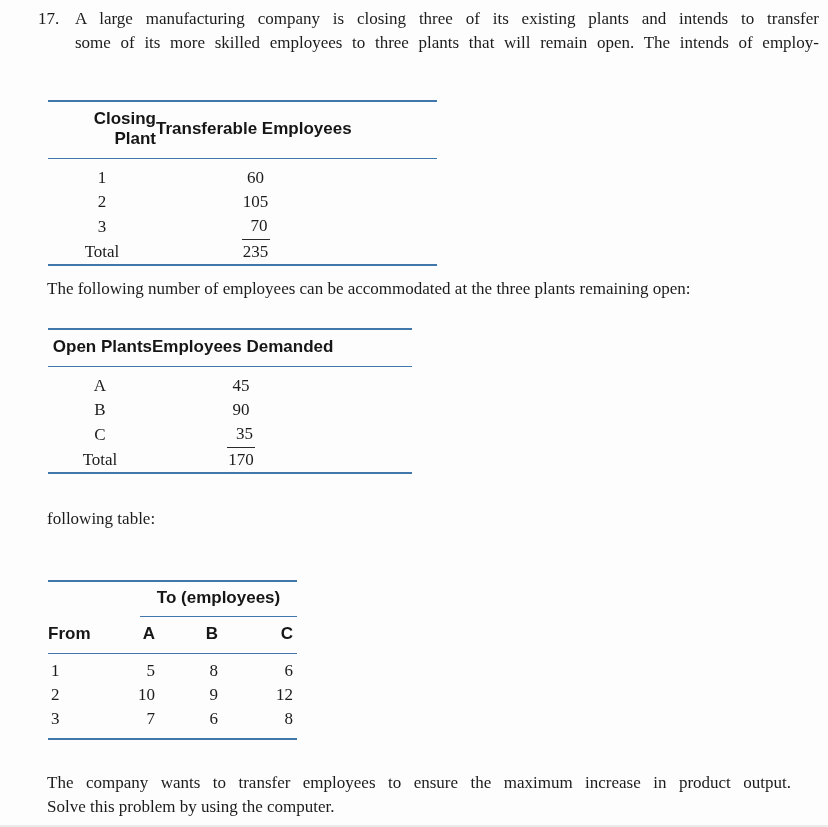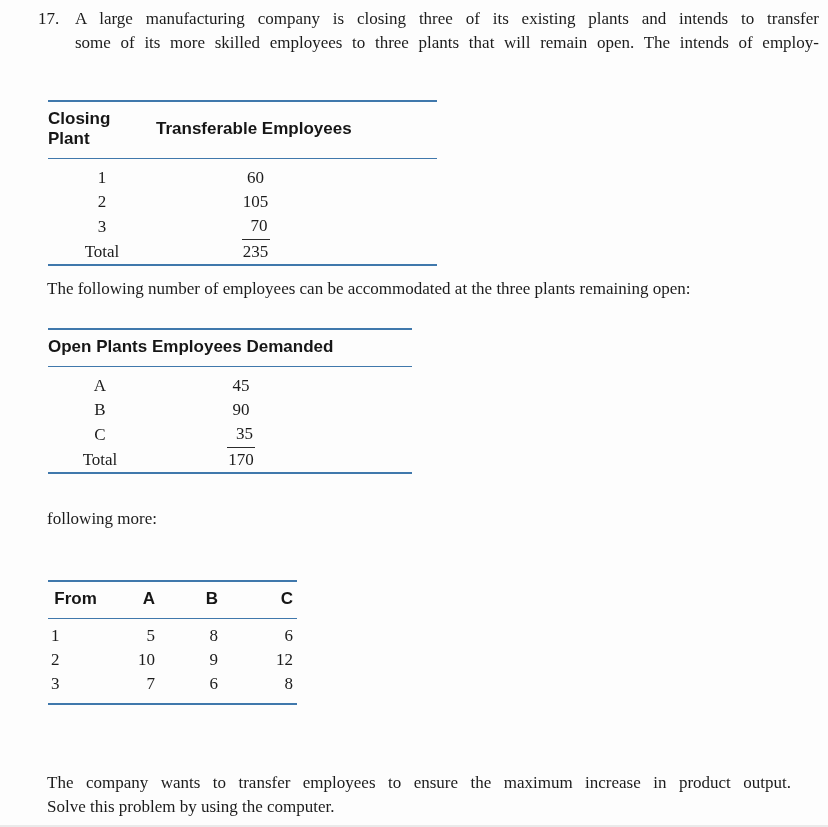--- a/index.html
+++ b/index.html
@@ -40,21 +40,21 @@
     border-bottom:1.6px solid var(--rule);
     padding:7px 0 9px 0;
     color:#161616;
   }
   table.rule-table tbody td{
     font-family:"Liberation Serif", serif;
     font-size:17px;line-height:24px;height:24px;
     padding:0;
   }
   table.rule-table tbody tr:first-child td{padding-top:7px;}
-  .th-left{text-align:left;}
+  .th-left{text-align:right;}
   .th-right{text-align:left;}
   .td-center{text-align:center;}
   .td-rightpad{text-align:center;padding-right:82px !important;}
   .sum-underline{
     display:inline-block;
     border-bottom:1.5px solid #2b2b2b;
     padding:0 2px 1px 9px;
   }
   
   #closing-table{width:389px;}
@@ -66,21 +66,21 @@
   #increase-table .span-inner{
     margin-left:37px;
     border-bottom:1.6px solid var(--rule);
     text-align:center;
     padding:6px 0 8px 0;
   }
   #increase-table thead tr.cols-row th{
     border-bottom:1.6px solid var(--rule);
     padding:7px 0 9px 0;
   }
-  #increase-table .from-h{text-align:center;}
+  #increase-table .from-h{text-align:left;}
   #increase-table .col-h{text-align:right;padding-right:4px !important;}
   #increase-table tbody td.from-cell{text-align:left;padding-left:3px;}
   #increase-table tbody td.val-cell{text-align:right;padding-right:4px;}
   #increase-table tbody tr:first-child td{padding-top:5px;}
   #increase-table tbody tr:last-child td{padding-bottom:7px;}
   
   .page-edge{
     position:absolute;left:0;right:0;bottom:0;height:2px;
     background:#e0e0e0;opacity:.65;
   }
@@ -158,31 +158,37 @@
         <td class="td-rightpad"><span class="sum-underline">35</span></td>
       </tr>
       <tr>
         <td class="td-center">Total</td>
         <td class="td-rightpad">170</td>
       </tr>
     </tbody>
   </table>
 
   <div class="abs para" style="top:507px;left:47px;">
-    <div class="pline nline">following more:</div>
+    <div class="pline nline">following table:</div>
   </div>
 
   <table id="increase-table" class="rule-table abs" style="top:580px;left:48px;">
     <colgroup>
         <col style="width:55px">
         <col style="width:56px">
         <col style="width:63px">
         <col style="width:75px">
       </colgroup>
     <thead>
+      <tr class="span-row">
+        <th class="spacer"></th>
+        <th class="span-head" colspan="3">
+          <div class="span-inner">To (employees)</div>
+        </th>
+      </tr>
       <tr class="cols-row">
         <th class="from-h">From</th>
         <th class="col-h">A</th>
         <th class="col-h">B</th>
         <th class="col-h">C</th>
       </tr>
     </thead>
     <tbody>
       <tr>
         <td class="from-cell">1</td>

